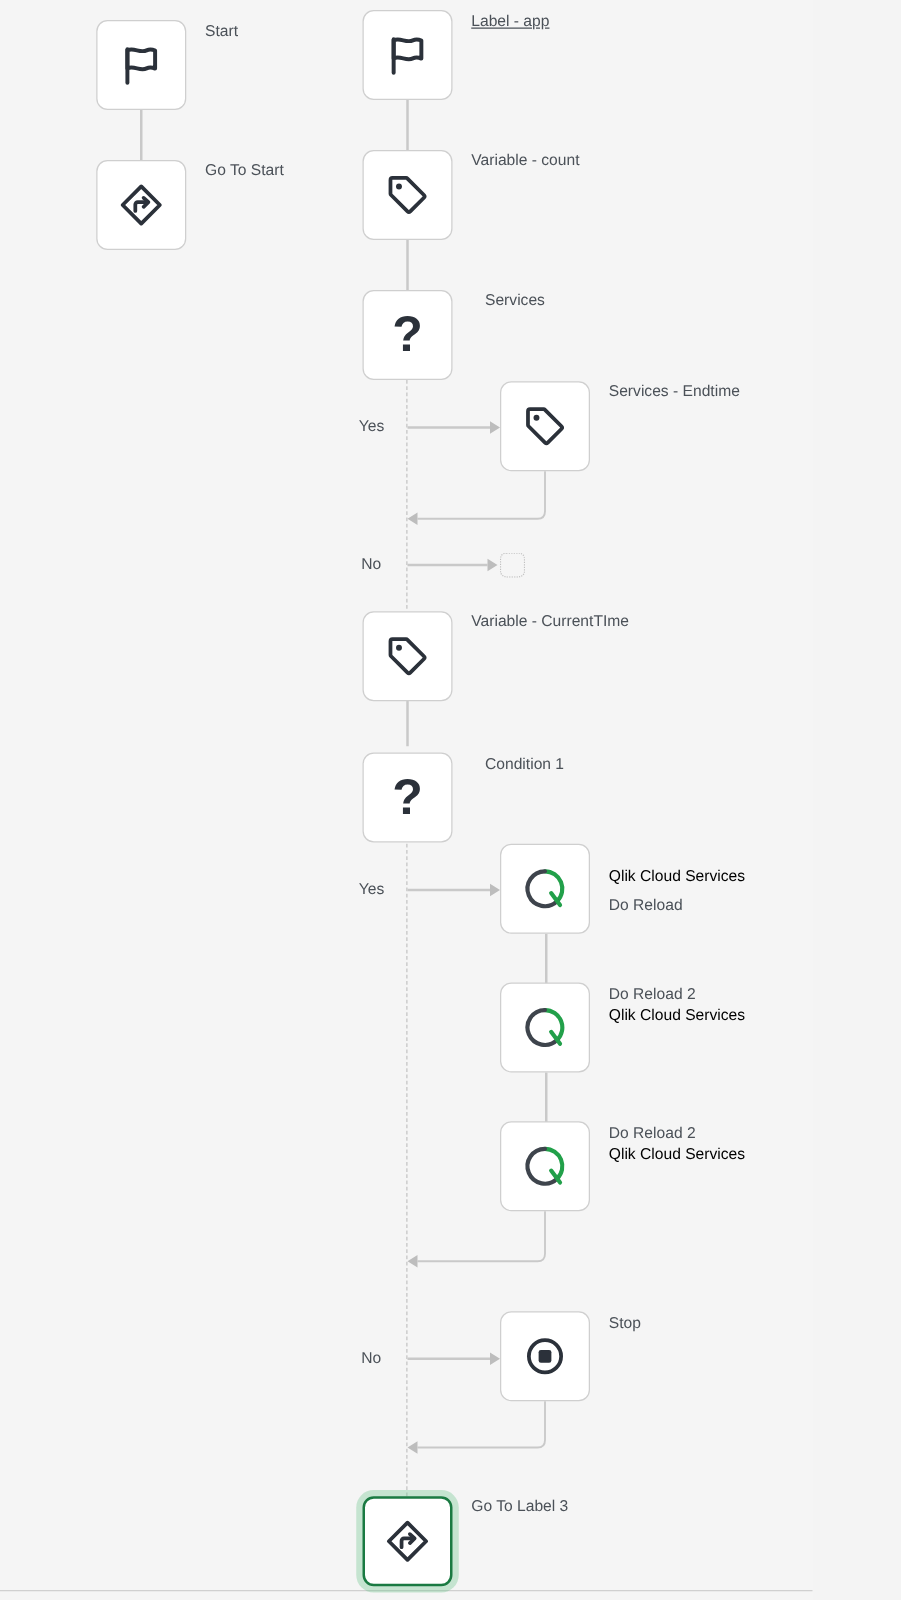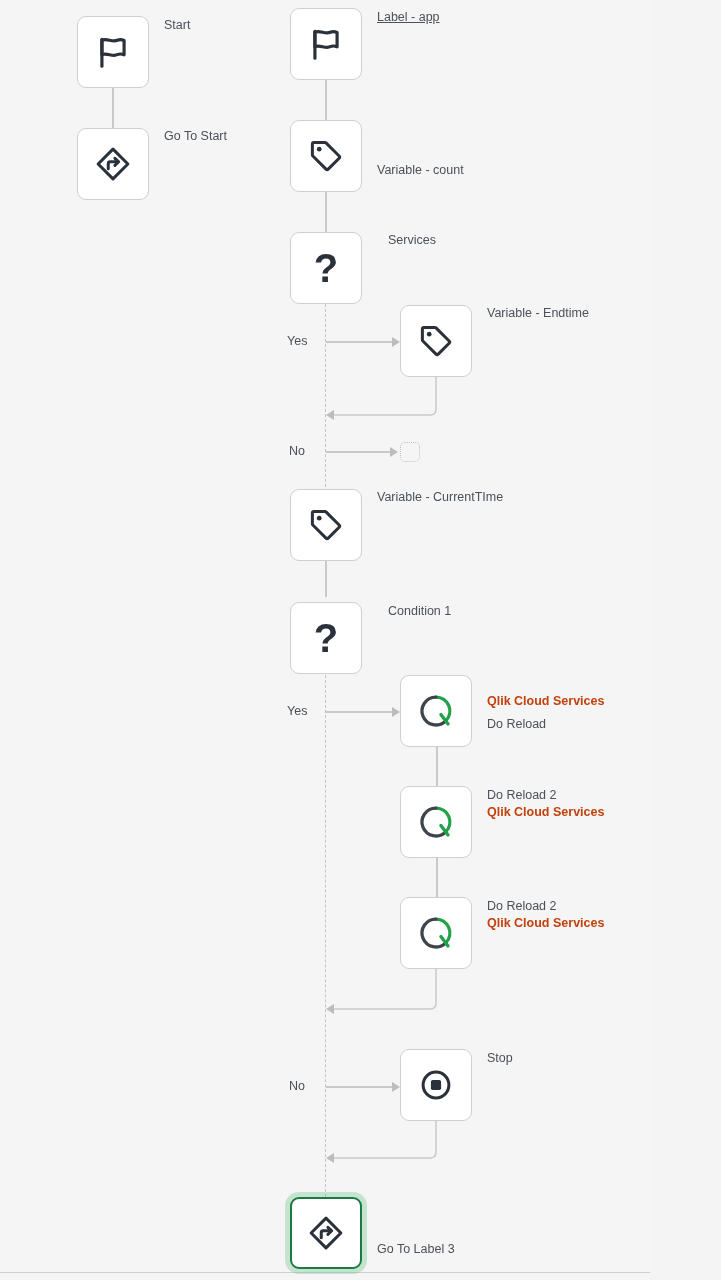--- a/index.html
+++ b/index.html
@@ -53,24 +53,23 @@
     font-size: 12.5px;
     line-height: 15px;
     color: #4b5158;
     white-space: nowrap;
     z-index: 6;
   }
   .nsub {
     position: absolute;
     font-size: 12.5px;
     line-height: 15px;
-    color: #c2410c;
+    color: #000000;
     white-space: nowrap;
     z-index: 6;
-    font-weight: bold;
   }
   .branchlabel {
     position: absolute;
     font-size: 12.5px;
     line-height: 15px;
     color: #4b5158;
     white-space: nowrap;
     z-index: 6;
   }
 
@@ -177,40 +176,40 @@
   <div class="nlabel" style="left:377px; top:10px;text-decoration:underline;">Label - app</div>
 
   <div class="node" style="left:290px; top:120px;">
     <span>
       <svg width="38" height="38" viewBox="0 0 24 24" fill="none" stroke="#2b313a" stroke-width="1.9" stroke-linecap="round" stroke-linejoin="round">
         <path d="M3.4 11.3V4.4a1 1 0 0 1 1-1h6.9a1 1 0 0 1 .7.3l8.3 8.3a1 1 0 0 1 0 1.4l-6.9 6.9a1 1 0 0 1-1.4 0L3.7 12a1 1 0 0 1-.3-.7z"></path>
         <circle cx="7.7" cy="7.7" r="1.5" fill="#2b313a" stroke="none"></circle>
       </svg>
     </span>
   </div>
-  <div class="nlabel" style="left:377px; top:121px;margin-top:42px;">Variable - count</div>
+  <div class="nlabel" style="left:377px; top:121px;">Variable - count</div>
 
   <div class="node" style="left:290px; top:232px;">
     <span style="font-size:40px; font-weight:bold; color:#2b313a; line-height:40px; font-family:'Liberation Sans',sans-serif;">?</span>
   </div>
   <div class="nlabel" style="left:388px; top:233px;">Services</div>
 
   <div class="branchlabel" style="left:287px; top:334px;">Yes</div>
   <div class="hline" style="left:326px; top:341px; width:66px;"></div>
   <div class="arrow-r" style="left:392px; top:337px;"></div>
 
   <div class="node" style="left:400px; top:305px;">
     <span>
       <svg width="38" height="38" viewBox="0 0 24 24" fill="none" stroke="#2b313a" stroke-width="1.9" stroke-linecap="round" stroke-linejoin="round">
         <path d="M3.4 11.3V4.4a1 1 0 0 1 1-1h6.9a1 1 0 0 1 .7.3l8.3 8.3a1 1 0 0 1 0 1.4l-6.9 6.9a1 1 0 0 1-1.4 0L3.7 12a1 1 0 0 1-.3-.7z"></path>
         <circle cx="7.7" cy="7.7" r="1.5" fill="#2b313a" stroke="none"></circle>
       </svg>
     </span>
   </div>
-  <div class="nlabel" style="left:487px; top:306px;">Variable - Endtime</div>
+  <div class="nlabel" style="left:487px; top:306px;">Services - Endtime</div>
 
   <svg class="edge-svg" style="left:320px; top:377px;" width="130" height="45">
     <path d="M116 0 L116 32 Q116 38 110 38 L14 38"></path>
   </svg>
   <div class="arrow-l" style="left:326px; top:410px;"></div>
 
   <div class="branchlabel" style="left:289px; top:444px;">No</div>
   <div class="hline" style="left:326px; top:451px; width:64px;"></div>
   <div class="arrow-r" style="left:390px; top:447px;"></div>
   <div class="placeholder" style="left:400px; top:442px;"></div>
@@ -300,16 +299,16 @@
 
   <div class="node selected" style="left:290px; top:1197px;">
     <span>
       <svg width="38" height="38" viewBox="0 0 24 24" fill="none" stroke="#2b313a" stroke-width="1.9" stroke-linecap="round" stroke-linejoin="round">
         <path d="M12 2.6 21.4 12 12 21.4 2.6 12z"></path>
         <path d="M9 15v-3.2a1.2 1.2 0 0 1 1.2-1.2H15"></path>
         <path d="M13.2 8.4 15.6 10.6 13.2 12.9"></path>
       </svg>
     </span>
   </div>
-  <div class="nlabel" style="left:377px; top:1198px;margin-top:44px;">Go To Label 3</div>
+  <div class="nlabel" style="left:377px; top:1198px;">Go To Label 3</div>
 
   <div id="bottom-rule"></div>
 </div>
 
 </body></html>

